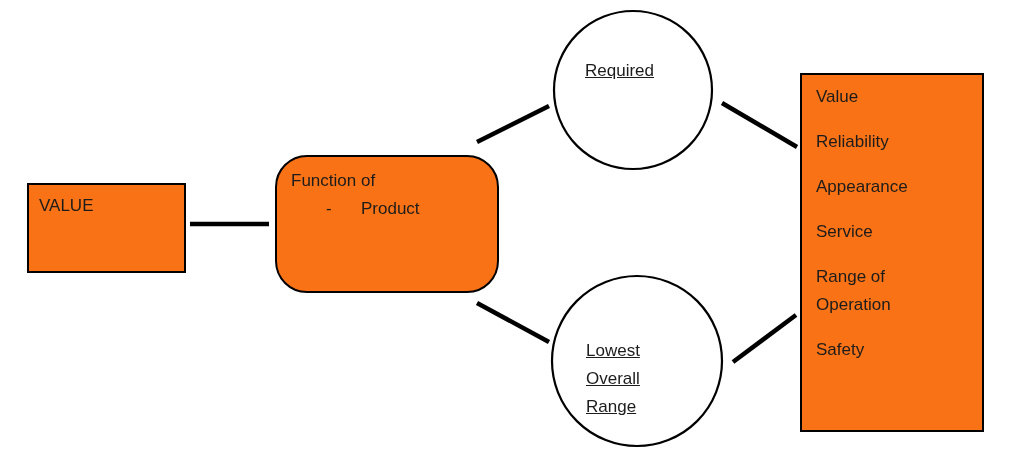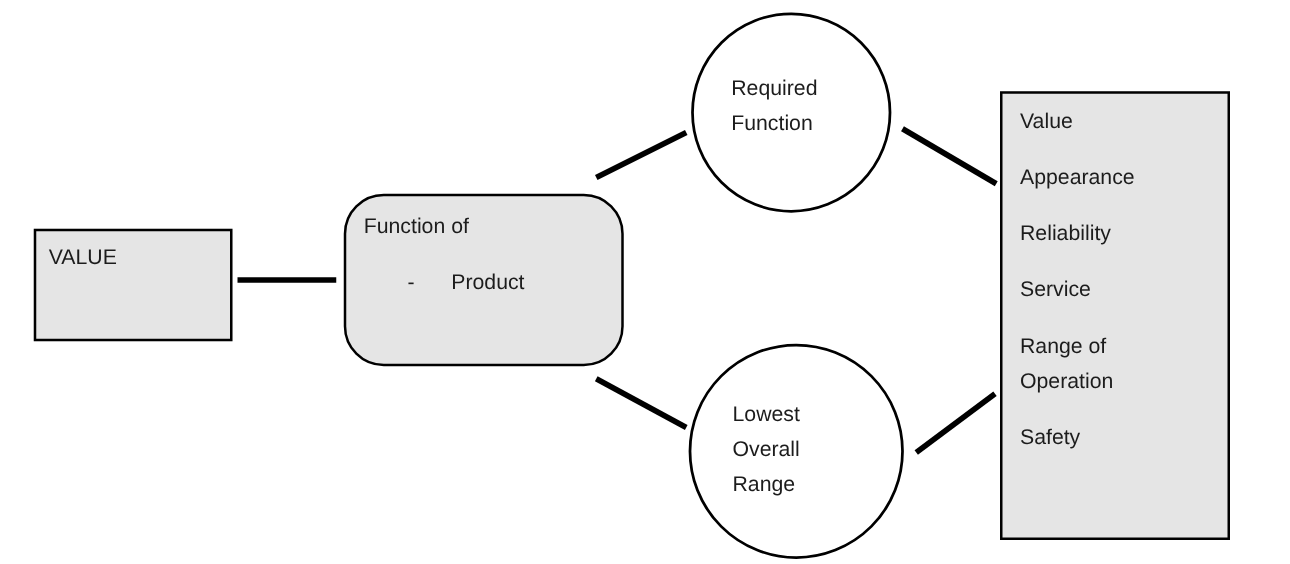--- a/index.html
+++ b/index.html
@@ -22,45 +22,46 @@
     position: absolute;
     left: 0;
     top: 0;
     width: 1032px;
     height: 451px;
   }
   .box {
     position: absolute;
     box-sizing: border-box;
     border: 2.5px solid #000000;
-    background: #e5e5e5;
+    background: #f97316;
   }
   .box-value {
     left: 27px; top: 183px; width: 159px; height: 90px;
     padding: 7px 6px 0 10px;
   }
   .box-function {
     left: 275px; top: 155px; width: 224px; height: 138px;
     padding: 10px 6px 0 14px;
     border-radius: 32px;
   }
   .box-criteria {
     left: 800px; top: 73px; width: 184px; height: 359px;
     padding: 8px 6px 0 14px;
   }
-  .bullets { margin-top: 17px; }
+  .bullets { }
   .bullet-row { padding-left: 35px; }
   .bullet-row .dash { display: inline-block; width: 35px; }
   .para { margin: 0 0 17px 0; }
   .circle-label {
     position: absolute;
     white-space: nowrap;
+    text-decoration: underline;
   }
   .circle-label.top { left: 585px; top: 57px; }
-  .circle-label.bottom { left: 586px; top: 318px; }
+  .circle-label.bottom { left: 586px; top: 337px; }
   .txt { white-space: nowrap; }
 </style>
 </head>
 <body>
 
 <div class="canvas">
 
   <svg class="layer" viewBox="0 0 1032 451" xmlns="http://www.w3.org/2000/svg">
     <line x1="190" y1="224" x2="269" y2="224" stroke="#000000" stroke-width="4.5"></line>
     <line x1="477" y1="142" x2="549" y2="106" stroke="#000000" stroke-width="4.5"></line>
@@ -79,38 +80,37 @@
     <div class="txt">Function of</div>
     <div class="bullets">
       <div class="bullet-row">
         <span class="dash">-</span><span class="txt">Product</span>
       </div>
     </div>
   </div>
 
   <div class="circle-label top">
     <div class="txt">Required</div>
-    <div class="txt">Function</div>
   </div>
 
   <div class="circle-label bottom">
     <div class="txt">Lowest</div>
     <div class="txt">Overall</div>
     <div class="txt">Range</div>
   </div>
 
   <div class="box box-criteria">
     <div class="para">
       <div class="txt">Value</div>
     </div>
     <div class="para">
-      <div class="txt">Appearance</div>
+      <div class="txt">Reliability</div>
     </div>
     <div class="para">
-      <div class="txt">Reliability</div>
+      <div class="txt">Appearance</div>
     </div>
     <div class="para">
       <div class="txt">Service</div>
     </div>
     <div class="para">
       <div class="txt">Range of</div>
       <div class="txt">Operation</div>
     </div>
     <div class="para">
       <div class="txt">Safety</div>

